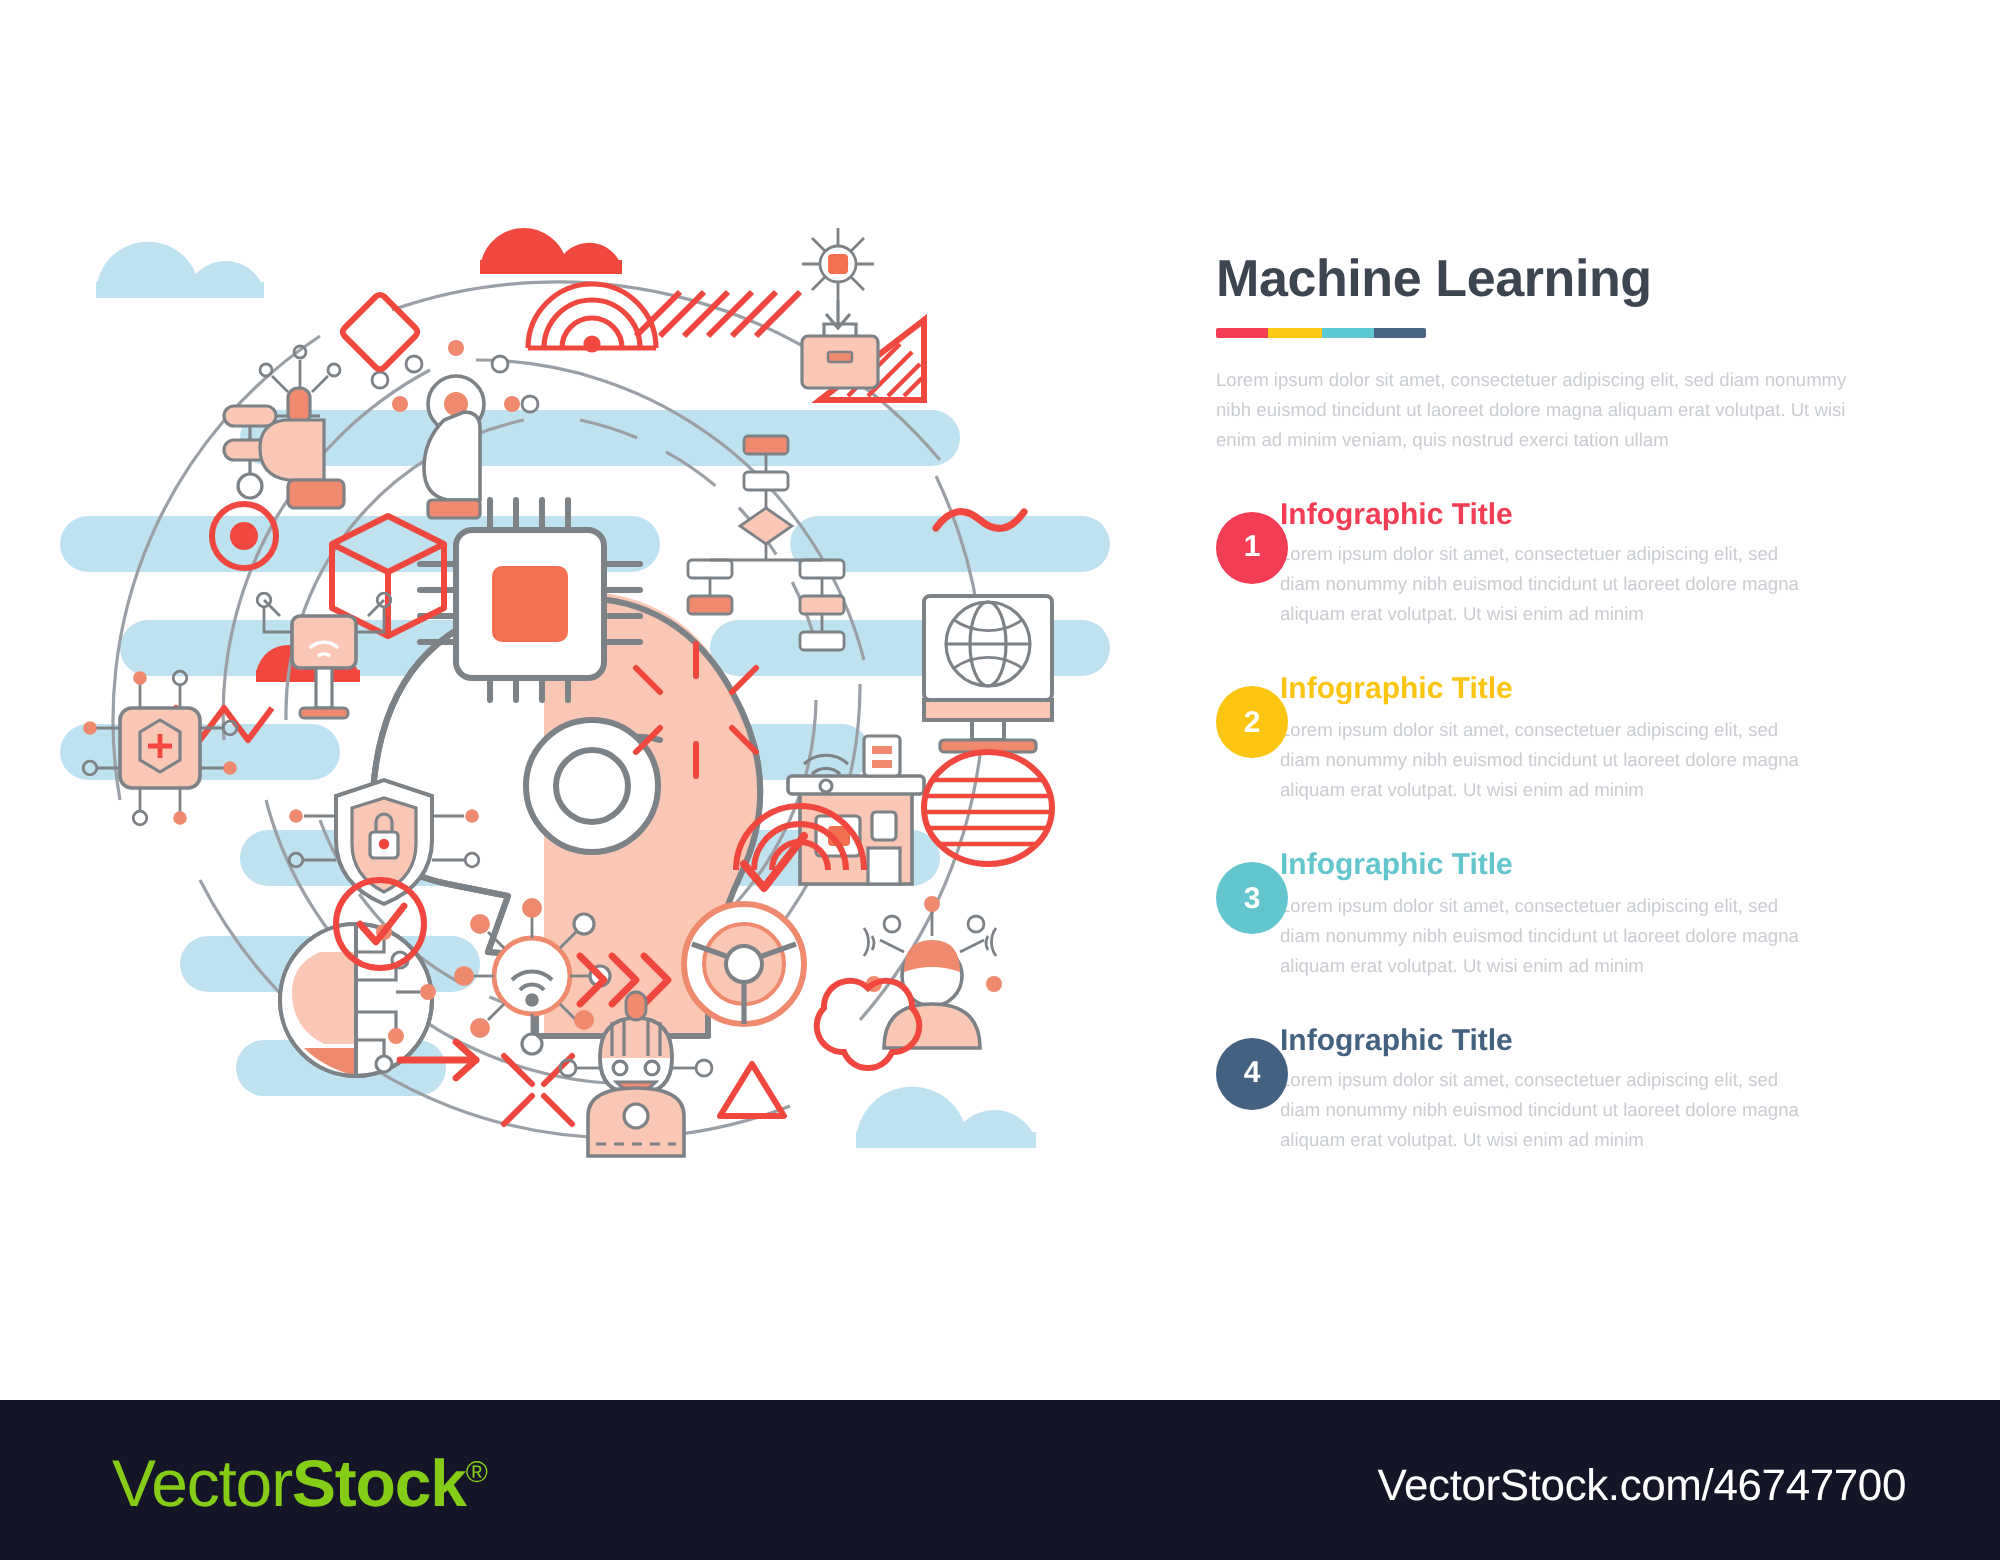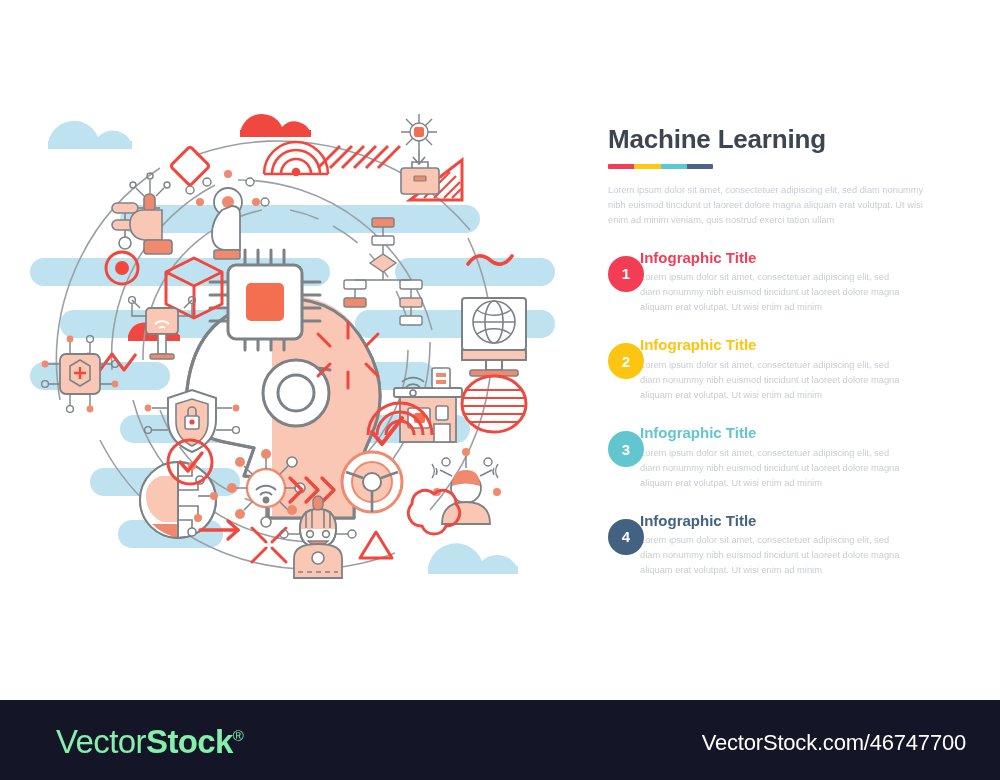--- a/index.html
+++ b/index.html
@@ -36,28 +36,28 @@
   }
   .item-body{margin-left:32px;}
   .item-title{font-size:15px;font-weight:bold;line-height:1.1;margin:0 0 4px 0;}
   .item-desc{font-size:9.3px;line-height:1.62;color:#c9cdd2;margin:0;width:268px;}
 
   
   #footer{
     position:absolute;left:0;top:700px;width:1000px;height:80px;background:#141526;
   }
   #wm-logo{
-    position:absolute;left:56px;top:23px;font-size:33px;color:#86efac;
+    position:absolute;left:56px;top:23px;font-size:33px;color:#84cc16;
     letter-spacing:-0.6px;white-space:nowrap;
   }
   #wm-logo .lite{font-weight:300;}
   #wm-logo .bold{font-weight:bold;}
   #wm-logo .reg{font-size:15px;vertical-align:super;font-weight:300;}
   #wm-url{
-    position:absolute;right:34px;top:30px;font-size:22px;color:#ffffff;
+    position:absolute;right:47px;top:30px;font-size:22px;color:#ffffff;
     letter-spacing:-0.2px;white-space:nowrap;font-weight:400;
   }
 </style>
 </head>
 <body>
 
 <div id="stage">
 
   <div id="illustration">
     <svg width="600" height="480" viewBox="0 0 600 480" xmlns="http://www.w3.org/2000/svg">

